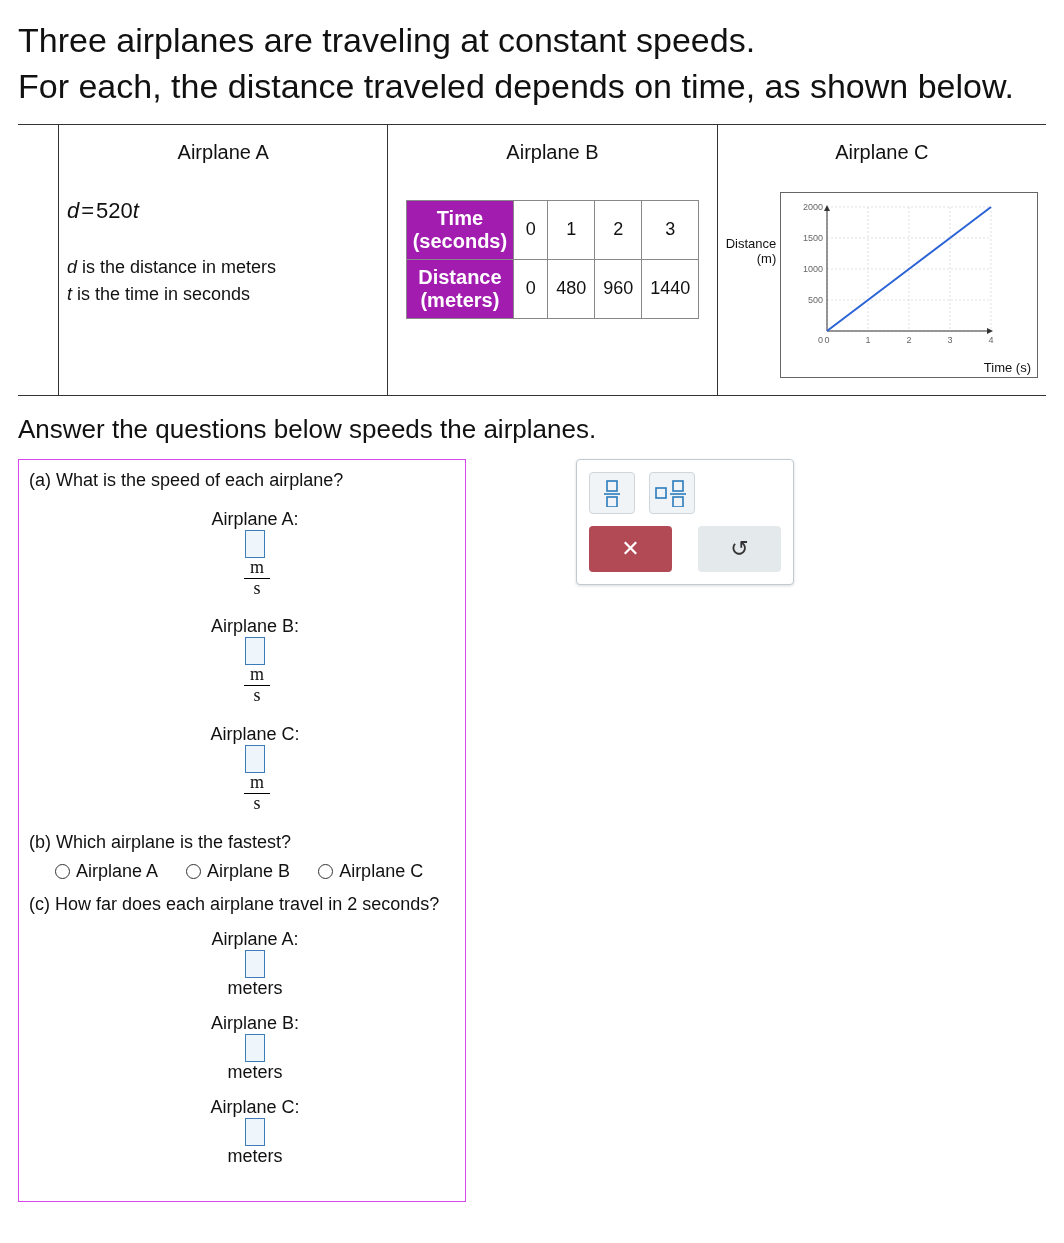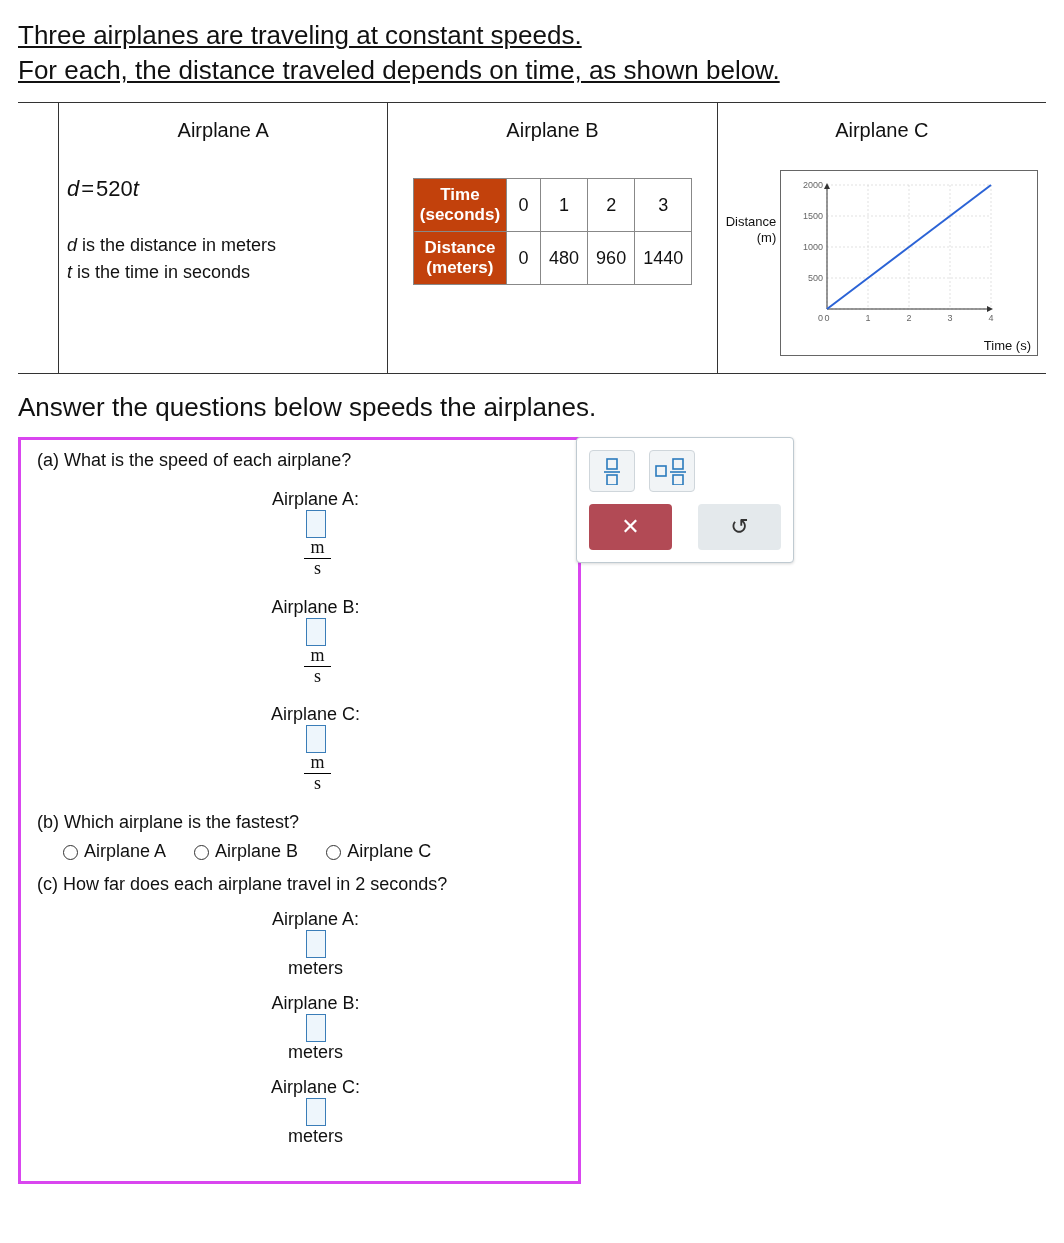--- a/index.html
+++ b/index.html
@@ -5,21 +5,21 @@
   * { box-sizing: border-box; }
   body {
     font-family: Arial, Helvetica, sans-serif;
     font-size: 18px;
     color: #111;
     margin: 0;
     padding: 18px;
     width: 1064px;
     background: #fff;
   }
-  .intro { font-size: 26px; line-height: 1.35; margin-bottom: 14px; text-decoration: underline; }
+  .intro { font-size: 34px; line-height: 1.35; margin-bottom: 14px; }
   .panels {
     display: flex;
     border-top: 1px solid #333;
     border-bottom: 1px solid #333;
     margin-bottom: 18px;
   }
   .panel {
     flex: 1;
     border-left: 1px solid #333;
     padding: 10px 8px 24px 8px;
@@ -36,43 +36,43 @@
   .eq { text-align:left; margin-top:34px; font-size:22px; font-style:italic;}
   .eq .t { font-style: italic; }
   .legend { text-align:left; font-size:18px; margin-top:30px; line-height:1.5;}
   .legend i { font-style: italic; }
   table.bt {
     border-collapse: collapse;
     margin: 36px auto 0 auto;
     font-size: 18px;
   }
   table.bt th {
-    background: #c2410c;
+    background: #a21caf;
     color: #fff;
     font-weight: bold;
     border: 1px solid #888;
     padding: 6px 6px;
     text-align:center;
-    font-size:17px;
+    font-size:20px;
   }
   table.bt td {
     border: 1px solid #888;
     padding: 6px 8px;
     text-align: center;
     min-width: 34px;
   }
   
   .chartwrap { display:flex; align-items:flex-start; margin-top:4px;}
   .ylab { font-size:13px; text-align:right; margin-top:44px; line-height:1.2; margin-right:4px;}
   .chart { border:1px solid #666; padding:6px 6px 2px 6px; flex:1; position:relative;}
   .instr { font-size:26px; margin-bottom:14px; }
   .qbox {
-    border: 3px solid #d946ef;
-    width: 563px;
-    padding: 10px 10px 20px 16px;
+    border: 1px solid #d946ef;
+    width: 448px;
+    padding: 10px 10px 20px 10px;
     font-size: 18px;
     position: relative;
   }
   .qbox .row { display:flex; align-items:center; margin: 18px 0 18px 26px; flex-direction: column; }
   .qbox .row.tight { margin: 14px 0 14px 26px; }
   .inp {
     display:inline-block;
     width: 20px; height: 28px;
     border: 1px solid #3a7db8;
     background: #eef6fc;

